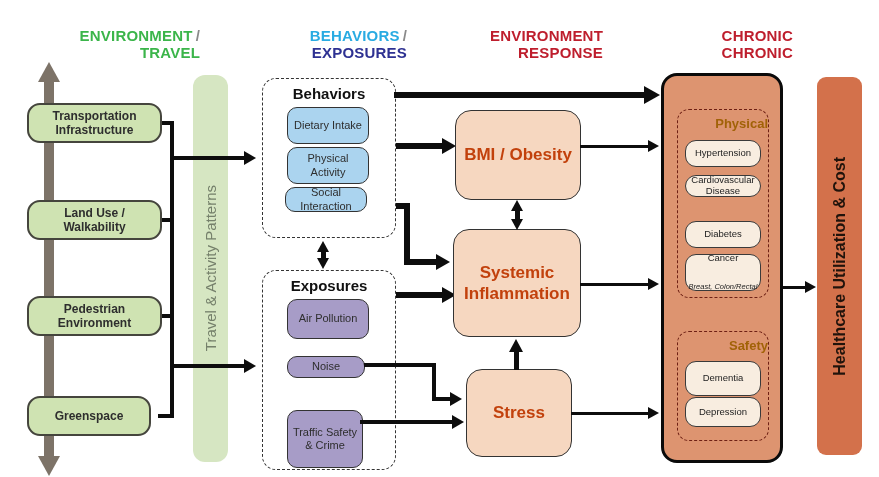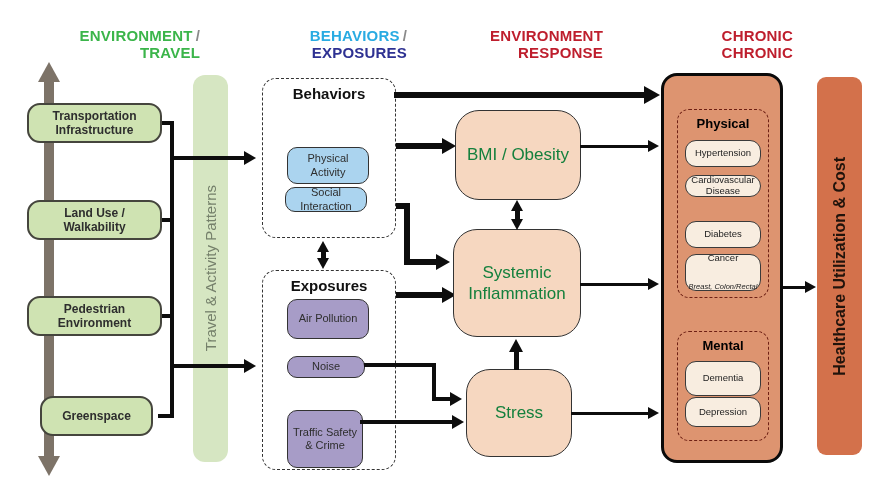--- a/index.html
+++ b/index.html
@@ -17,32 +17,32 @@
   .slash{color:#8a8a8a; margin-left:3px;}
   
   .box{position:absolute; display:flex; align-items:center; justify-content:center;
        text-align:center; box-sizing:border-box; color:#2e2e2e;}
   .gbox{background:#CFE3B2; border:2px solid #45453d; border-radius:13px;
         font-size:12px; font-weight:bold; line-height:1.2; padding:2px 6px;}
   .bluebox{background:#ABD4EF; border:1.6px solid #333; border-radius:10px;
         font-size:11px; line-height:1.2; padding:2px 4px;}
   .purplebox{background:#A79CC7; border:1.6px solid #333; border-radius:10px;
         font-size:11px; line-height:1.2; padding:2px 4px;}
-  .peachbox{background:#F6D7C0; border:1.7px solid #333; border-radius:24px;
-        font-size:17px; font-weight:normal; color:#15803d; line-height:1.25; padding:4px 8px;}
+  .peachbox{background:#F6D7C0; border:1.7px solid #333; border-radius:16px;
+        font-size:17px; font-weight:bold; color:#c2410c; line-height:1.25; padding:4px 8px;}
   .dashbox{position:absolute; border:1.6px dashed #333; border-radius:14px; box-sizing:border-box;}
   .grouptitle{position:absolute; font-weight:bold; font-size:15px; color:#111;
         text-align:center; width:100%;}
   
   .chronic-outer{position:absolute; background:#DD9470; border:3px solid #0a0a0a;
         border-radius:16px; box-sizing:border-box;}
   .chronic-dash{position:absolute; border:1.6px dashed #6e2014; border-radius:12px;
         box-sizing:border-box;}
-  .subtitle{position:absolute; font-weight:bold; font-size:13px; color:#000000;
-        width:100%; text-align:center;}
+  .subtitle{position:absolute; font-weight:bold; font-size:13px; color:#a16207;
+        width:100%; text-align:right;}
   .cream{background:#F8EDE0; border:1.4px solid #3a3a3a; border-radius:11px;
         font-size:9.5px; line-height:1.15; padding:1px 2px; color:#222;}
   .c-sub{font-style:italic; font-size:7.5px;margin-top:19px;}
   
   .vbar{position:absolute; display:flex; align-items:center; justify-content:center;}
   .vbar-green{background:#D6E6C2; border-radius:12px;}
   .vbar-coral{background:#D3714B; border-radius:9px;}
   .vtext{writing-mode:vertical-rl; transform:rotate(180deg); white-space:nowrap;}
   .vtext-green{font-size:15px; color:#75806b;}
   .vtext-coral{font-size:16px; font-weight:bold; color:#20130b;}
@@ -94,26 +94,29 @@
 
   <div class="box gbox" style="left:27px;top:103px;width:135px;height:40px;">
     <span>Transportation Infrastructure</span>
   </div>
   <div class="box gbox" style="left:27px;top:200px;width:135px;height:40px;">
     <span>Land Use / Walkability</span>
   </div>
   <div class="box gbox" style="left:27px;top:296px;width:135px;height:40px;">
     <span>Pedestrian Environment</span>
   </div>
-  <div class="box gbox" style="left:27px;top:396px;width:113px;height:40px;margin-left:13px;">
+  <div class="box gbox" style="left:27px;top:396px;width:124px;height:40px;">
     <span>Greenspace</span>
   </div>
 
   <div class="dashbox" style="left:262px;top:78px;width:134px;height:160px;">
     <div class="grouptitle" style="top:6px;">Behaviors</div>
+  </div>
+  <div class="box bluebox" style="left:287px;top:107px;width:82px;height:37px;">
+    <span>Dietary Intake</span>
   </div>
   <div class="box bluebox" style="left:287px;top:147px;width:82px;height:37px;">
     <span>Physical Activity</span>
   </div>
   <div class="box bluebox" style="left:277px;top:187px;width:82px;height:25px;margin-left:8px;">
     <span>Social Interaction</span>
   </div>
 
   <div class="tri" style="left:317px;top:241px;border-left:6px solid transparent;border-right:6px solid transparent;border-bottom:11px solid #0d0d0d;"></div>
   <div class="line" style="left:320.5px;top:250px;width:5px;height:10px;"></div>
@@ -189,21 +192,21 @@
     <span>Cardiovascular Disease</span>
   </div>
   <div class="box cream" style="left:685px;top:221px;width:76px;height:27px;">
     <span>Diabetes</span>
   </div>
   <div class="box cream" style="left:685px;top:254px;width:76px;height:37px;flex-direction:column;">
     <span>Cancer</span>
     <span class="c-sub">Breast, Colon/Rectal</span>
   </div>
   <div class="chronic-dash" style="left:677px;top:331px;width:92px;height:110px;">
-    <div class="subtitle" style="top:6px;">Mental</div>
+    <div class="subtitle" style="top:6px;">Safety</div>
   </div>
   <div class="box cream" style="left:685px;top:361px;width:76px;height:35px;">
     <span>Dementia</span>
   </div>
   <div class="box cream" style="left:685px;top:397px;width:76px;height:30px;">
     <span>Depression</span>
   </div>
 
   <div class="line" style="left:783px;top:286px;width:24px;height:3px;"></div>
   <div class="tri" style="left:805px;top:281px;border-top:6.5px solid transparent;border-bottom:6.5px solid transparent;border-left:11px solid #0d0d0d;"></div>

